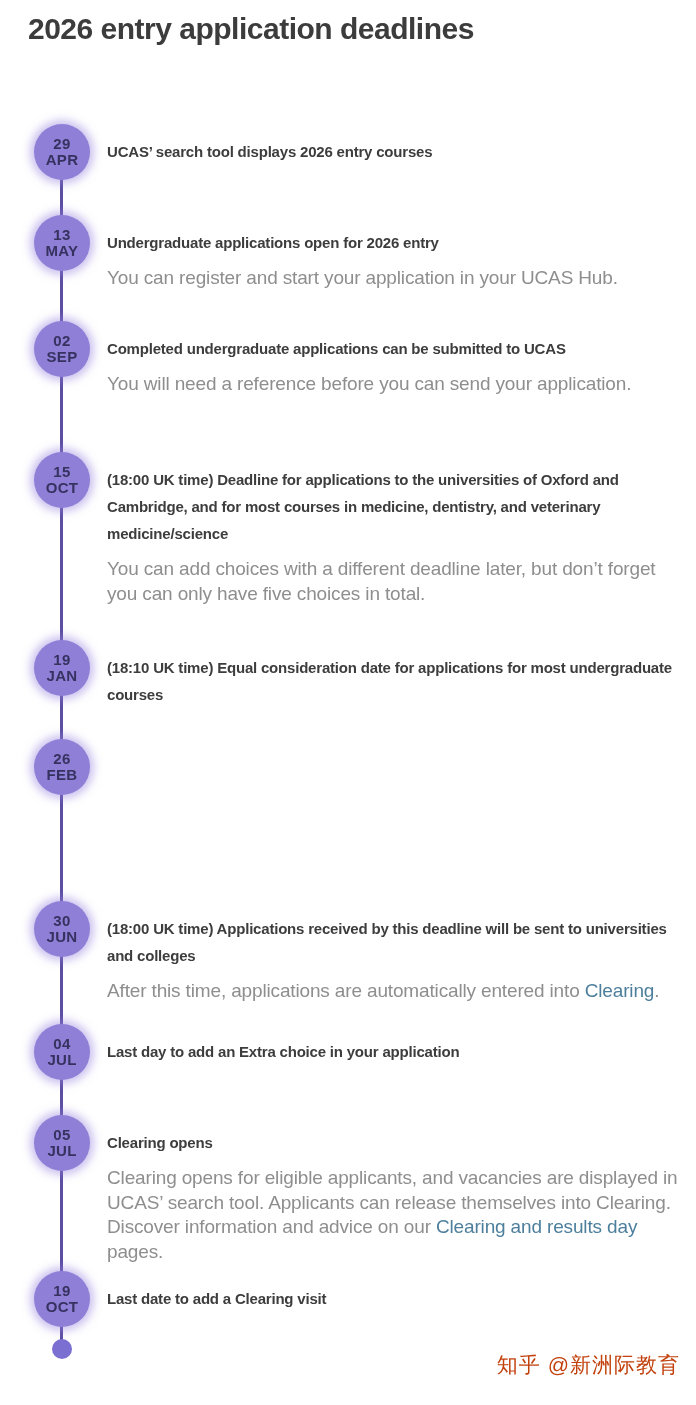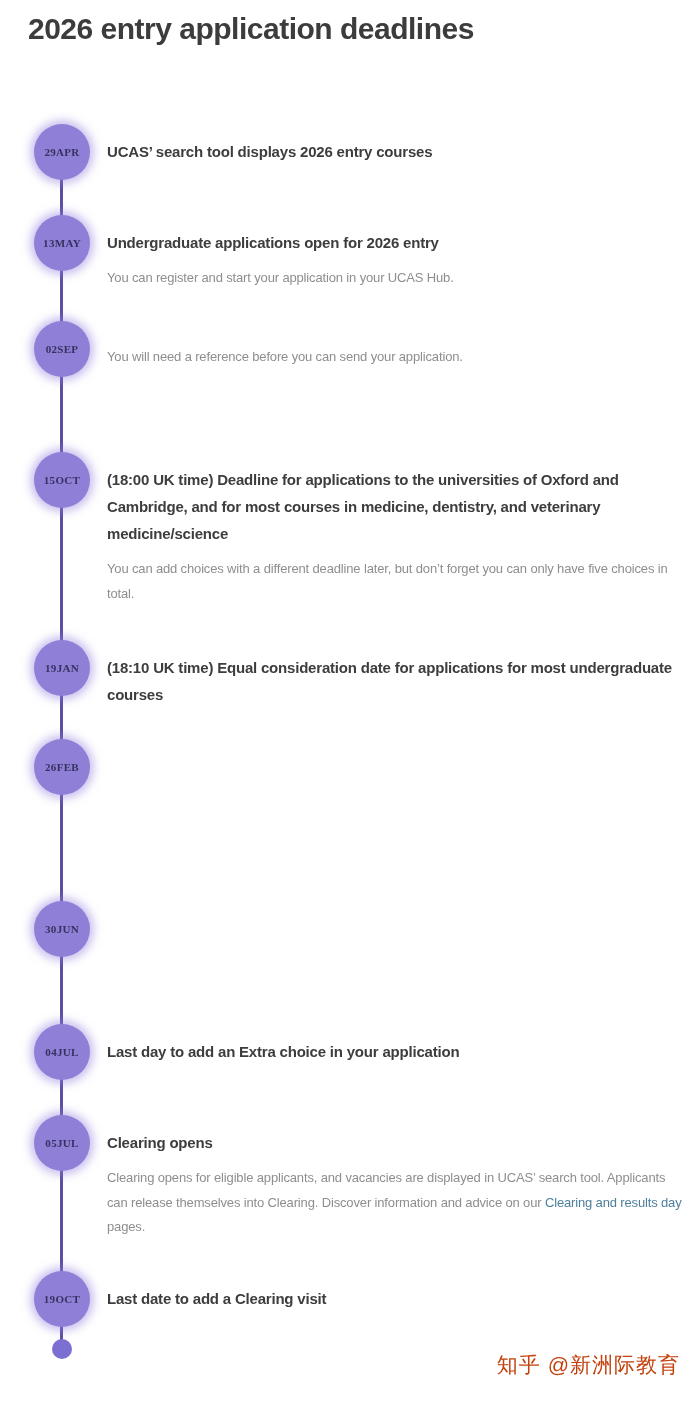--- a/index.html
+++ b/index.html
@@ -32,37 +32,36 @@
     position:absolute;left:0;width:696px;
     z-index:1;
   }
   .i0{top:124px}.i1{top:215px}.i2{top:321px}.i3{top:452px}.i4{top:640px}
   .i5{top:739px}.i6{top:901px}.i7{top:1024px}.i8{top:1115px}.i9{top:1271px}
   .node{
     position:absolute;left:34px;top:0;
     width:56px;height:56px;border-radius:50%;
     background:#8f7fd7;
     box-shadow:0 0 9px 4px rgba(151,132,224,0.5);
-    display:flex;flex-direction:row;align-items:center;justify-content:center;
+    display:flex;flex-direction:column;align-items:center;justify-content:center;
     color:#363260;font-weight:bold;
-    font-size:11px;line-height:16px;letter-spacing:0.3px;
+    font-size:15px;line-height:16px;letter-spacing:0.3px;
     text-align:center;
-    font-family:Liberation Serif, serif;
   }
   .content{
     margin-left:107px;padding-top:14px;width:580px;
   }
   .heading{
     margin:0;
     font-size:15px;line-height:27px;font-weight:bold;
     color:#3d3d3d;letter-spacing:-0.2px;
   }
   .body{
     margin:10px 0 0 0;
-    font-size:13px;line-height:24.5px;
+    font-size:19px;line-height:24.5px;
     color:#8e8e8e;letter-spacing:-0.15px;
   }
   .link{
     color:#4d7f9c;text-decoration:none;cursor:pointer;
   }
   .watermark{
     position:absolute;right:16px;top:1352px;
     font-size:21px;line-height:26px;
     color:#c2410c;letter-spacing:1px;
   }
@@ -96,20 +95,21 @@
       <p class="body">You can register and start your application in your UCAS Hub.</p>
     </div>
   </div>
 
   <div class="item i2">
     <div class="node">
       <span>02</span>
       <span>SEP</span>
     </div>
     <div class="content">
+      <h2 class="heading">Completed undergraduate applications can be submitted to UCAS</h2>
       <p class="body">You will need a reference before you can send your application.</p>
     </div>
   </div>
 
   <div class="item i3">
     <div class="node">
       <span>15</span>
       <span>OCT</span>
     </div>
     <div class="content">
@@ -132,20 +132,24 @@
     <div class="node">
       <span>26</span>
       <span>FEB</span>
     </div>
   </div>
 
   <div class="item i6">
     <div class="node">
       <span>30</span>
       <span>JUN</span>
+    </div>
+    <div class="content">
+      <h2 class="heading">(18:00 UK time) Applications received by this deadline will be sent to universities and colleges</h2>
+      <p class="body"><span>After this time, applications are automatically entered into </span><a class="link">Clearing</a><span>.</span></p>
     </div>
   </div>
 
   <div class="item i7">
     <div class="node">
       <span>04</span>
       <span>JUL</span>
     </div>
     <div class="content">
       <h2 class="heading">Last day to add an Extra choice in your application</h2>

